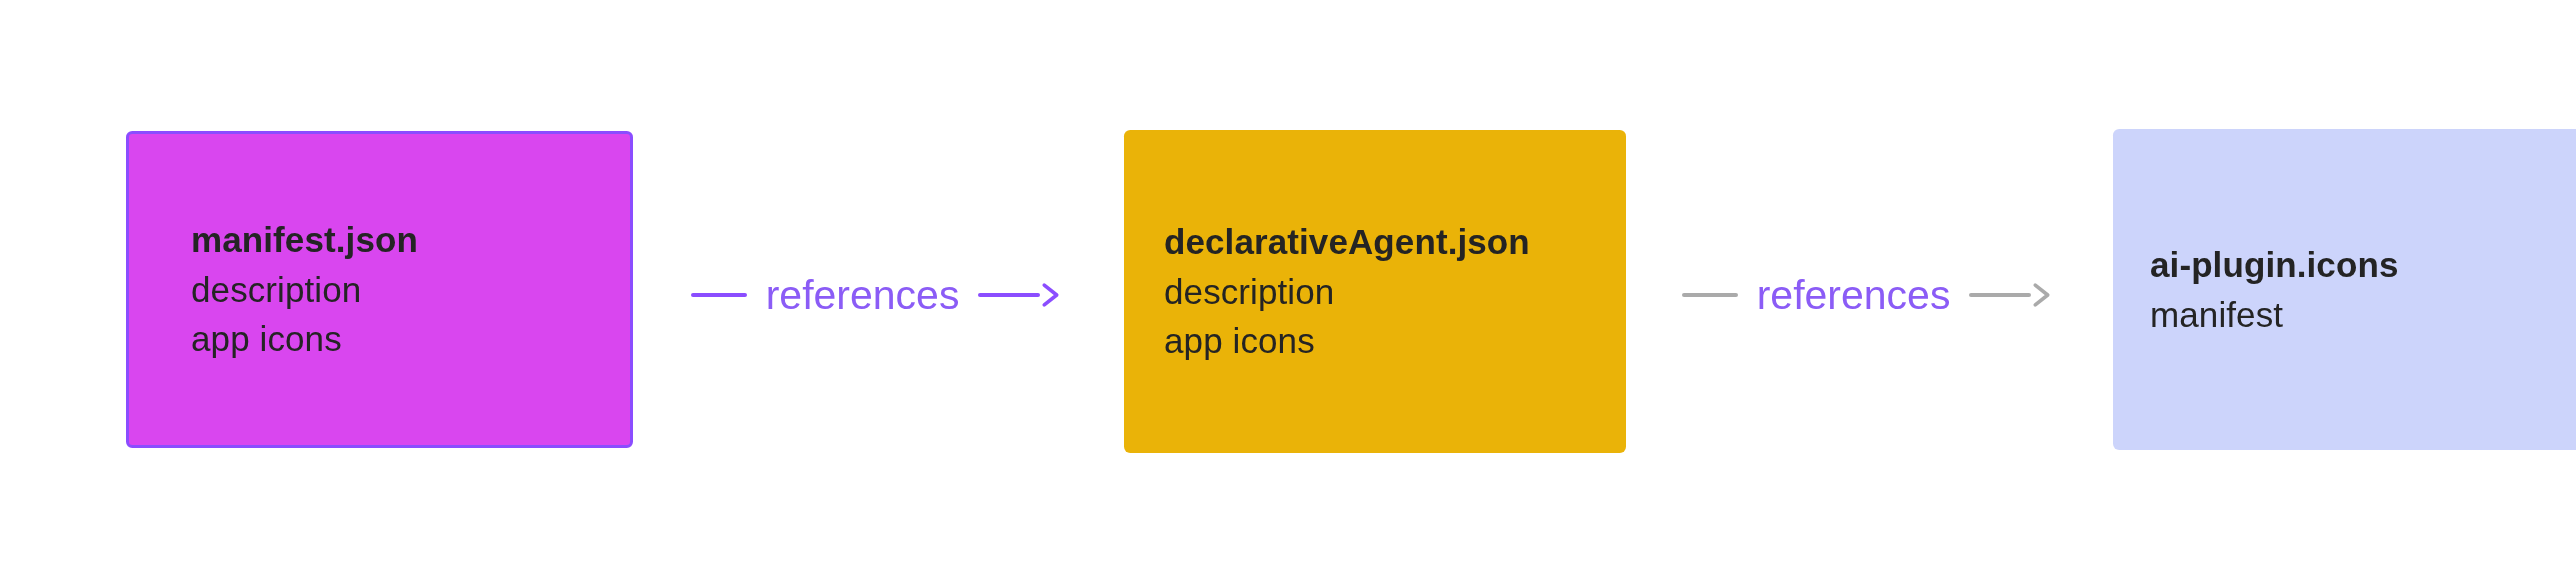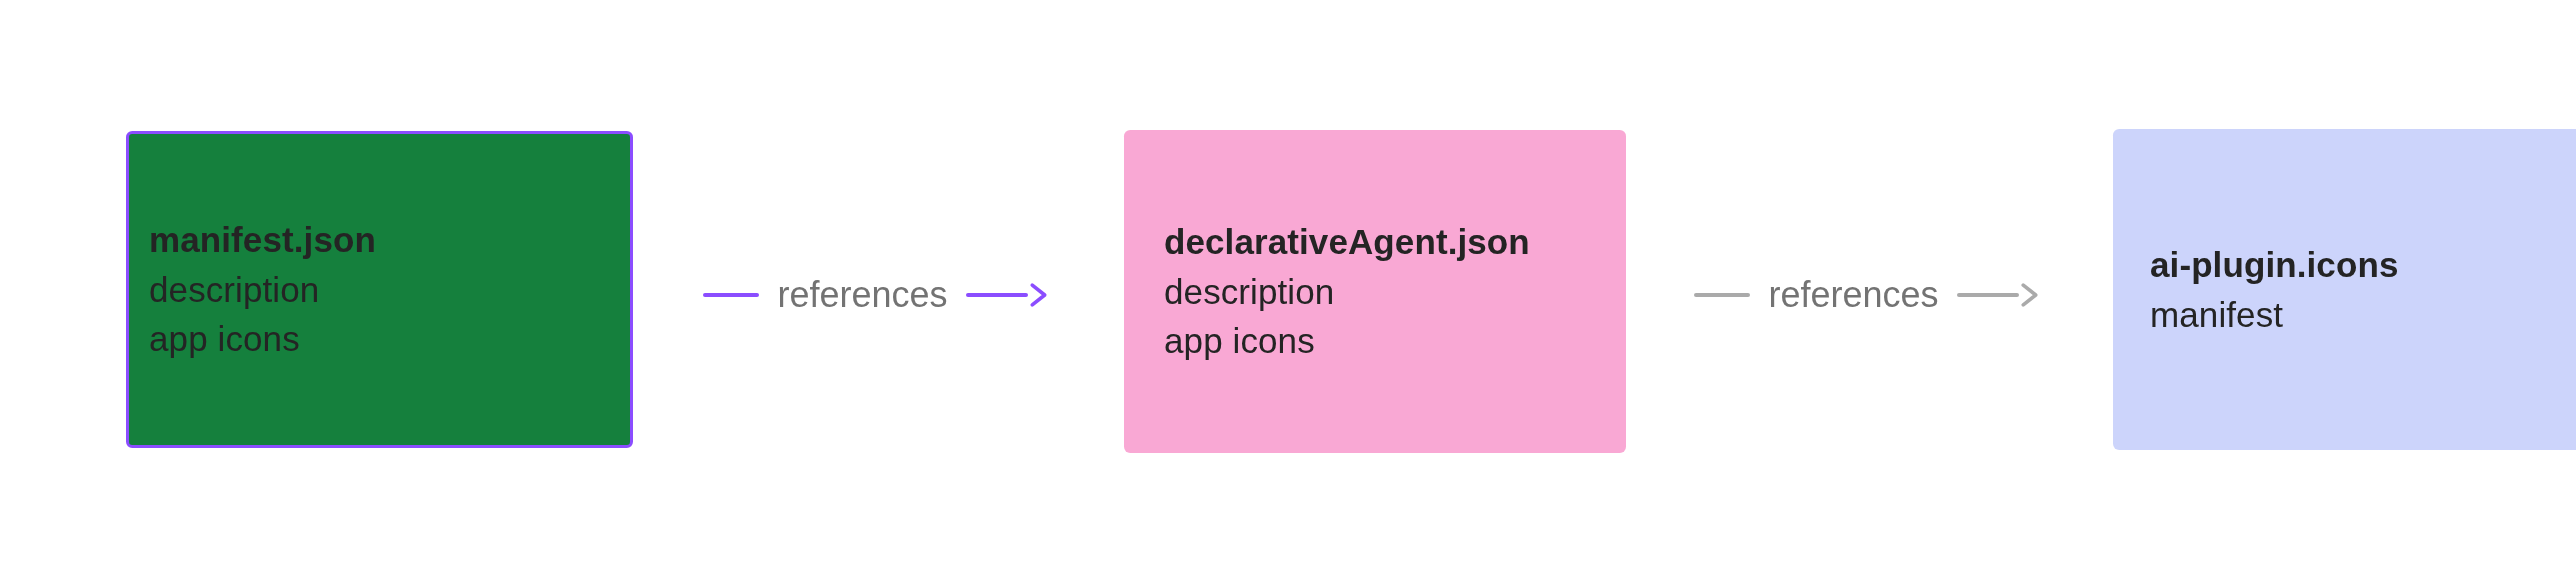--- a/index.html
+++ b/index.html
@@ -40,33 +40,33 @@
   .node .line.title {
     font-weight: 700;
   }
 
   
   #node-manifest {
     left: 126px;
     top: 131px;
     width: 507px;
     height: 317px;
-    background: #15803d;
+    background: #d946ef;
     border: 3.1px solid var(--c-purple, #8B4DFF);
-    padding-left: 20px;
+    padding-left: 62px;
     color: #242424;
   }
 
   
   #node-declarative {
     left: 1124px;
     top: 130px;
     width: 502px;
     height: 323px;
-    background: #f9a8d4;
+    background: #eab308;
     padding-left: 40px;
     color: #242424;
   }
 
   
   #node-aiplugin {
     left: 2113px;
     top: 129px;
     width: 494px;
     height: 321px;
@@ -86,22 +86,22 @@
   }
   .edge .seg {
     height: 3.6px;
     border-radius: 2.1px;
     flex: 0 0 auto;
   }
   .edge .seg.left  { width: 56px; }
   .edge .seg.right { width: 62px; }
 
   .edge .edge-label {
-    font-size: 36px;
-    color: #737373;
+    font-size: 41px;
+    color: #8b5cf6;
     white-space: nowrap;
     padding: 0 18.5px;
     line-height: 1;
   }
 
   .edge .head {
     width: 28px;
     height: 28px;
     flex: 0 0 auto;
     margin-left: -3.1px;

